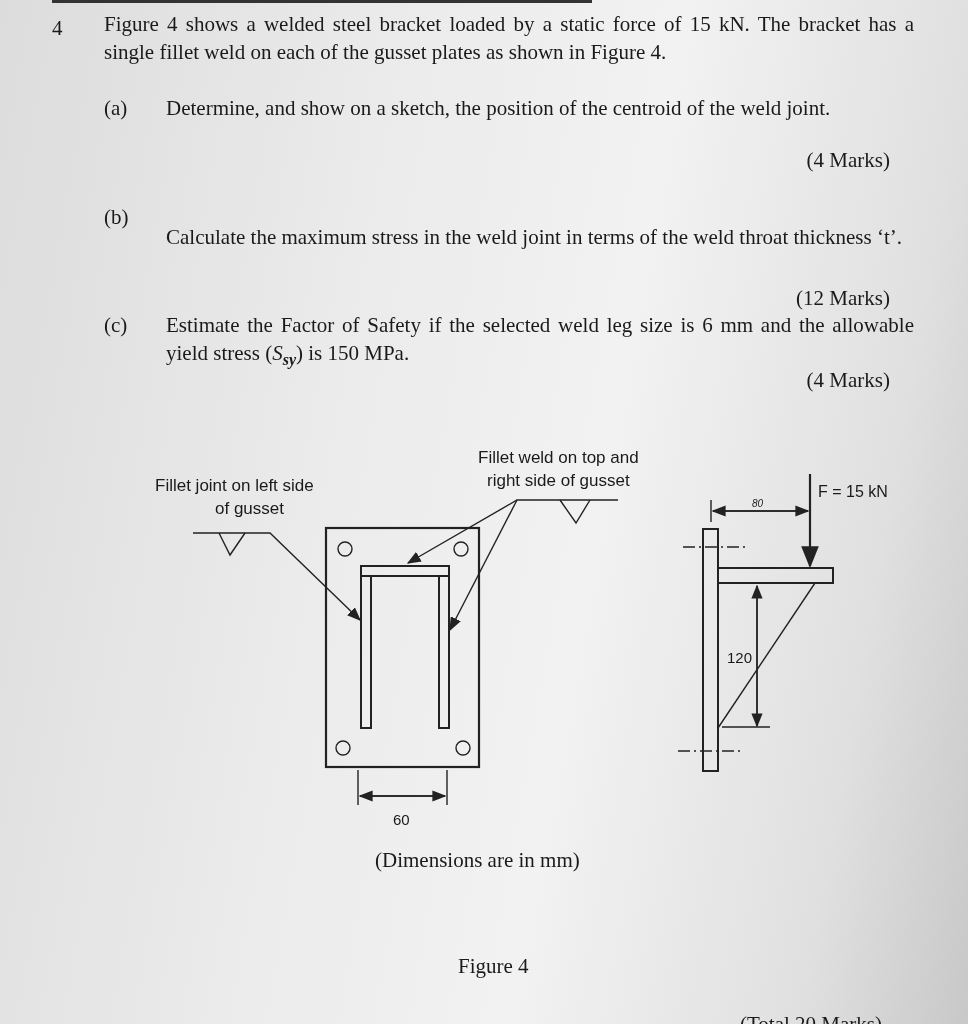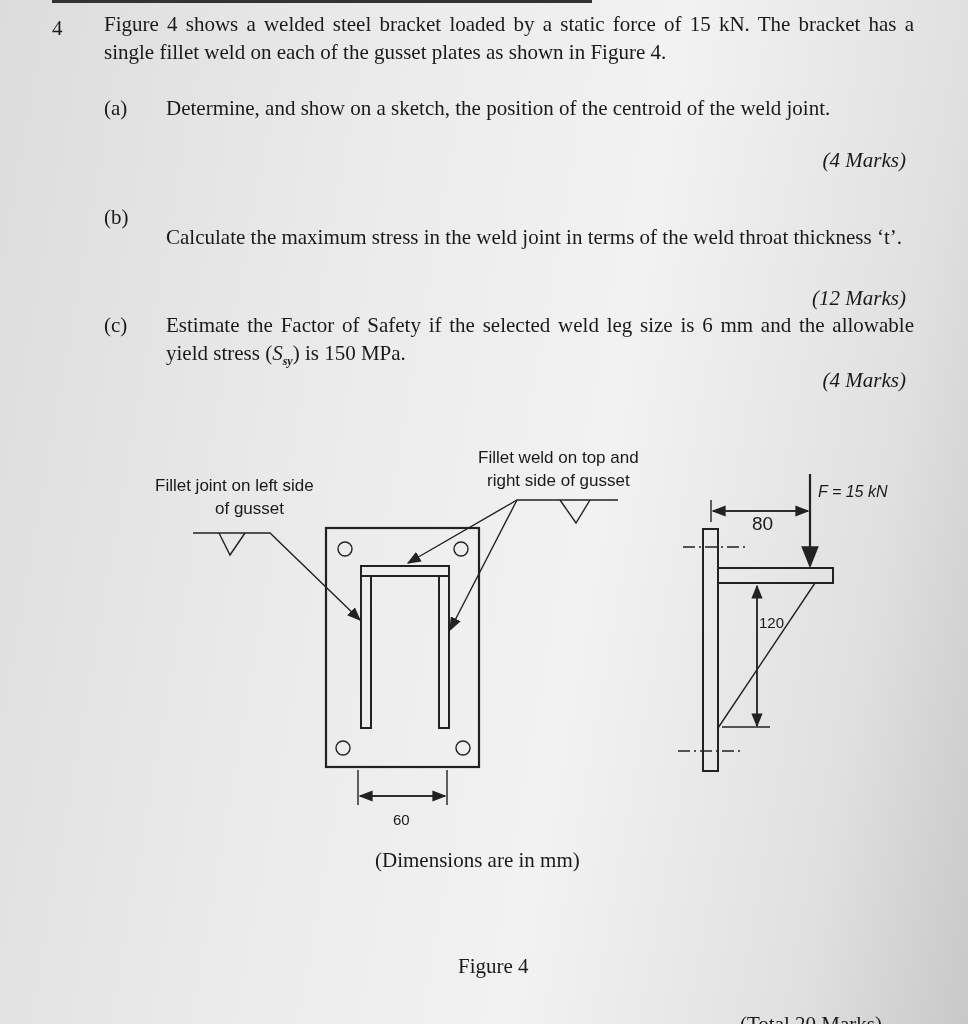--- a/index.html
+++ b/index.html
@@ -7,24 +7,24 @@
       width:968px; height:1024px; overflow:hidden; position:relative;
       background: linear-gradient(100deg, #dcdcdc 0%, #ebebeb 35%, #f2f2f2 60%, #e0e0e0 85%, #c8c8c8 100%);
       font-family: "Liberation Serif", serif; color:#1a1a1a;
     }
     .topline { position:absolute; left:52px; top:0; width:540px; height:3px; background:#333; }
     .t { position:absolute; font-size:21px; line-height:28px; white-space:nowrap; }
     .q-num { left:52px; top:14px; }
     .intro { left:104px; top:10px; width:810px; white-space:normal; text-align:justify; }
     .label { left:104px; }
     .qtext { left:166px; width:748px; white-space:normal; text-align:justify; }
-    .marks { right:62px;font-style:italic; }
+    .marks { right:78px; }
     .fig { position:absolute; left:0; top:0; }
     .sans { font-family:"Liberation Sans", sans-serif; font-size:17px; }
-    sub { font-size:12px;font-weight:bold; }
+    sub { font-size:16px;font-weight:bold; }
   </style>
 </head>
 <body>
 
 <div class="topline"></div>
 
 <div class="t q-num">4</div>
 <div class="t intro">Figure 4 shows a welded steel bracket loaded by a static force of 15 kN. The bracket has a single fillet weld on each of the gusset plates as shown in Figure 4.</div>
 
 <div class="t label" style="top:94px;">(a)</div>
@@ -85,19 +85,19 @@
     <line x1="757" y1="586" x2="757" y2="726" marker-end="url(#ah)"></line>
     <line x1="757" y1="726" x2="757" y2="586" marker-end="url(#ah)"></line>
   </g>
 </svg>
 
 <div class="t sans" style="left:155px; top:472px;">Fillet joint on left side</div>
 <div class="t sans" style="left:215px; top:495px;">of gusset</div>
 <div class="t sans" style="left:478px; top:444px;">Fillet weld on top and</div>
 <div class="t sans" style="left:487px; top:467px;">right side of gusset</div>
 <div class="t sans" style="left:393px; top:774px; font-size:15px;margin-top:32px;">60</div>
-<div class="t sans" style="left:752px; top:510px; font-size:19px;">80</div>
-<div class="t sans" style="left:727px; top:609px; font-size:15px;margin-left:32px;">120</div>
-<div class="t sans" style="left:818px; top:478px; font-size:16px;font-style:italic;">F = 15 kN</div>
+<div class="t sans" style="left:752px; top:490px; font-size:10px;font-style:italic;">80</div>
+<div class="t sans" style="left:727px; top:644px; font-size:15px;">120</div>
+<div class="t sans" style="left:818px; top:478px; font-size:16px;">F = 15 kN</div>
 
 <div class="t" style="left:375px; top:846px;">(Dimensions are in mm)</div>
 <div class="t" style="left:458px; top:952px;">Figure 4</div>
 <div class="t" style="left:740px; top:1010px;">(Total 20 Marks)</div>
 
 </body></html>

